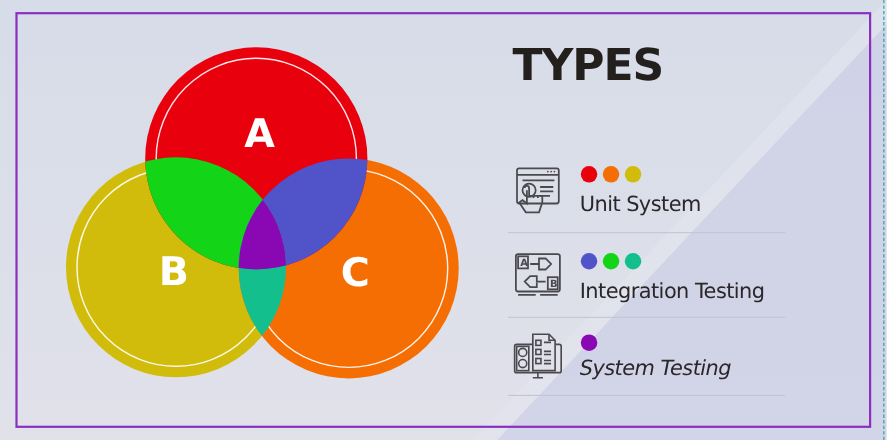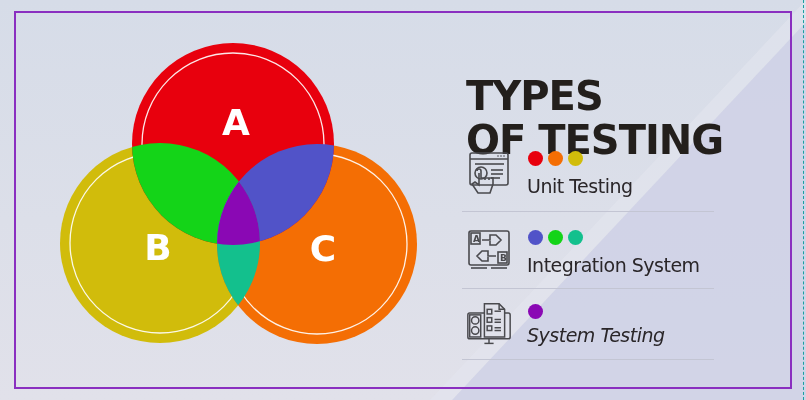--- a/index.html
+++ b/index.html
@@ -19,21 +19,21 @@
   }
   .venn { position: absolute; left: 0; top: 0; }
   .venn-label {
     position: absolute; color: #ffffff; font-weight: 700; font-size: 36px;
     line-height: 36px; transform: translate(-50%, -50%);
     font-family: "DejaVu Sans", sans-serif;
   }
   .title {
     position: absolute; left: 466px; top: 38px; color: #231f1c;
     font-family: "DejaVu Sans", sans-serif; font-weight: 700;
-    font-size: 40px; line-height: 44px; letter-spacing: -1px; margin-top: 36px;
+    font-size: 40px; line-height: 44px; letter-spacing: -1px;
   }
   .title span { display: block; }
   .item { position: absolute; left: 462px; width: 252px; }
   .item .icon { position: absolute; left: 2px; width: 50px; height: 46px; }
   .item .dots { position: absolute; left: 66px; top: 0; display: flex; gap: 5px; }
   .item .dot { width: 15px; height: 15px; border-radius: 50%; }
   .item .label {
     position: absolute; left: 65px; color: #2a2629; font-size: 19px;
     white-space: nowrap; font-family: "DejaVu Sans", sans-serif; letter-spacing: -0.5px;
   }
@@ -89,21 +89,20 @@
     </g>
   </g>
 </svg>
 
 <div class="venn-label" style="left:236px; top:123px;">A</div>
 <div class="venn-label" style="left:158px; top:248px;">B</div>
 <div class="venn-label" style="left:323px; top:249px;">C</div>
 
 <div class="title">
   <span>TYPES</span>
-  <span>OF TESTING</span>
 </div>
 
 <div class="item" style="top:151px;">
   <svg class="icon" style="top:0;" viewBox="0 0 50 46">
     <g fill="none" stroke="#4a4a4e" stroke-width="1.6">
       <rect x="6" y="2" width="38" height="32" rx="2"></rect>
       <line x1="6" y1="8" x2="44" y2="8"></line>
       <line x1="11" y1="13" x2="40" y2="13"></line>
       <line x1="27" y1="19" x2="39" y2="19"></line>
       <line x1="27" y1="23" x2="39" y2="23"></line>
@@ -115,21 +114,21 @@
         <circle cx="34" cy="5" r="0.8"></circle>
         <circle cx="37" cy="5" r="0.8"></circle>
         <circle cx="40" cy="5" r="0.8"></circle>
       </g>
   </svg>
   <div class="dots">
     <div class="dot" style="background:#e8000d;"></div>
     <div class="dot" style="background:#f46e04;"></div>
     <div class="dot" style="background:#d1bc0b;"></div>
   </div>
-  <div class="label" style="top:24px;">Unit Testing</div>
+  <div class="label" style="top:24px;">Unit System</div>
   <div class="sep" style="top:60px;"></div>
 </div>
 
 <div class="item" style="top:230px;">
   <svg class="icon" style="top:-2px;" viewBox="0 0 50 46">
     <g fill="none" stroke="#4a4a4e" stroke-width="1.6">
       <rect x="5" y="3" width="40" height="34" rx="2"></rect>
       <rect x="7" y="5" width="9" height="11"></rect>
       <rect x="34" y="24" width="9" height="11"></rect>
       <path d="M18 12 h8 v-5 h6 l5 5 l-5 5 h-6 v-4"></path>
@@ -138,21 +137,21 @@
       <line x1="27" y1="40" x2="43" y2="40"></line>
     </g>
     <text x="9" y="14" font-size="9" font-family="DejaVu Sans, sans-serif" font-weight="700" fill="#4a4a4e">A</text>
     <text x="36" y="33" font-size="9" font-family="DejaVu Sans, sans-serif" font-weight="700" fill="#4a4a4e">B</text>
   </svg>
   <div class="dots">
     <div class="dot" style="background:#5153c8;"></div>
     <div class="dot" style="background:#14d418;"></div>
     <div class="dot" style="background:#13c08d;"></div>
   </div>
-  <div class="label" style="top:24px;">Integration System</div>
+  <div class="label" style="top:24px;">Integration Testing</div>
   <div class="sep" style="top:58px;"></div>
 </div>
 
 <div class="item" style="top:304px;">
   <svg class="icon" style="top:-2px;" viewBox="0 0 50 50">
     <g fill="none" stroke="#4a4a4e" stroke-width="1.6">
       <rect x="2" y="12" width="46" height="28" rx="2"></rect>
       <line x1="20" y1="45" x2="30" y2="45"></line>
       <line x1="25" y1="40" x2="25" y2="45"></line>
       <rect x="4" y="14" width="12" height="24" fill="#e0e1ea"></rect>

